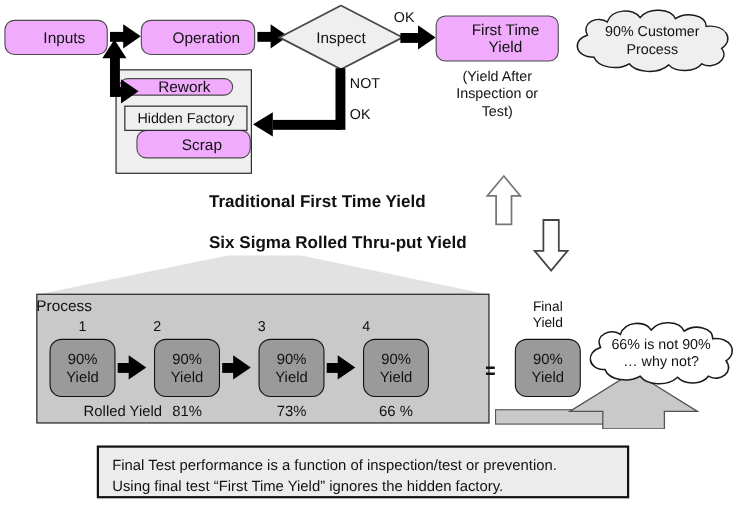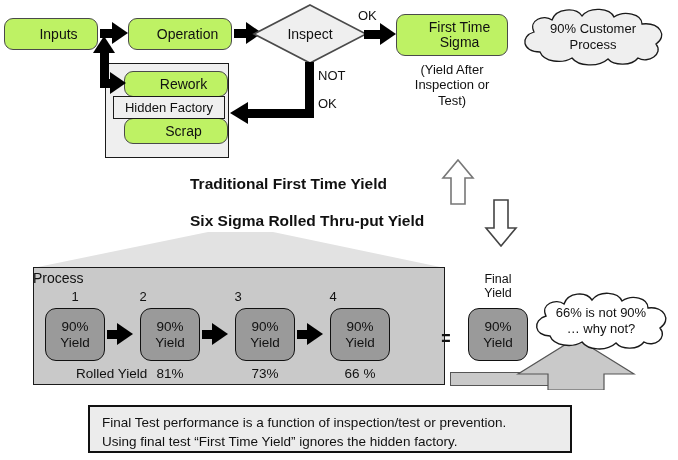--- a/index.html
+++ b/index.html
@@ -1,21 +1,21 @@
 <!DOCTYPE html>
 <html><head>
 <meta charset="utf-8">
 <style>
   html,body{margin:0;padding:0;background:#fff;}
   body{width:678px;height:460px;position:relative;overflow:hidden;
        font-family:"Liberation Sans","DejaVu Sans",sans-serif;color:#111;}
   #stage{position:absolute;left:0;top:0;width:678px;height:460px;}
 
   
-  .rbox{position:absolute;box-sizing:border-box;background:#bef264;
+  .rbox{position:absolute;box-sizing:border-box;background:#f0abfc;
         border:1.4px solid #4a4a4a;border-radius:9px;
         display:flex;align-items:center;justify-content:center;text-align:center;
         font-size:14px;line-height:1.05;padding-left:15px;}
   .txt{position:absolute;white-space:pre;line-height:1.18;}
   .ctr{display:flex;align-items:center;justify-content:center;text-align:center;}
 
   
   .ar-bar{position:absolute;background:#000;}
   .ar-head{position:absolute;width:0;height:0;}
 
@@ -27,21 +27,21 @@
   #diamond-shape{position:absolute;left:0;top:0;width:116px;height:60px;}
   #diamond-label{position:absolute;left:0;top:0;width:116px;height:60px;
                  display:flex;align-items:center;justify-content:center;font-size:14px;}
 
   #ftyield{left:396px;top:14px;width:112px;height:42px;}
   #ftsub{left:388px;top:62px;width:128px;text-align:center;font-size:13px;}
 
   
   #hf-outer{position:absolute;left:105px;top:63px;width:124px;height:95px;
             background:#efefef;border:1.4px solid #1a1a1a;box-sizing:border-box;}
-  #rework{left:124px;top:71px;width:104px;height:26px;}
+  #rework{left:108px;top:71px;width:104px;height:16px;}
   #scrap{left:124px;top:118px;width:104px;height:26px;}
   #hf-label{position:absolute;left:113px;top:96px;width:112px;height:23px;
             background:#efefef;border:1.2px solid #1a1a1a;box-sizing:border-box;
             display:flex;align-items:center;justify-content:center;font-size:13px;}
 
   
   .cloud-wrap{position:absolute;}
   .cloud-txt{position:absolute;left:0;top:0;width:100%;height:100%;
              display:flex;flex-direction:column;align-items:center;justify-content:center;
              text-align:center;font-size:13px;line-height:1.2;}
@@ -114,21 +114,21 @@
   </div>
 
   <div class="txt" style="left:358px;top:8px;font-size:13px;">OK</div>
   <div>
     <div class="ar-bar" style="left:364px;top:30px;width:18px;height:9px;"></div>
     <div class="ar-head" style="left:380px;top:23px;border-top:11px solid transparent;border-bottom:11px solid transparent;border-left:16px solid #000;"></div>
   </div>
 
   <div class="rbox" id="ftyield">
     <span class="ctr" style="white-space:pre-line;">First Time
-Sigma</span>
+Yield</span>
   </div>
   <div id="ftsub" class="txt" style="white-space:pre-line;">(Yield After
 Inspection or
 Test)</div>
 
   <div class="cloud-wrap" style="left:512px;top:6px;width:162px;height:62px;">
     <svg viewBox="0 0 162 62" style="position:absolute;left:0;top:0;width:162px;height:62px;">
       <path d="M28,46 C10,46 8,30 22,26 C16,14 32,8 40,14 C44,2 64,1 70,10
                C78,0 98,2 102,11 C112,4 130,8 130,18 C148,16 156,30 144,38
                C152,48 136,58 126,52 C120,60 102,60 96,53 C86,62 66,60 60,52

